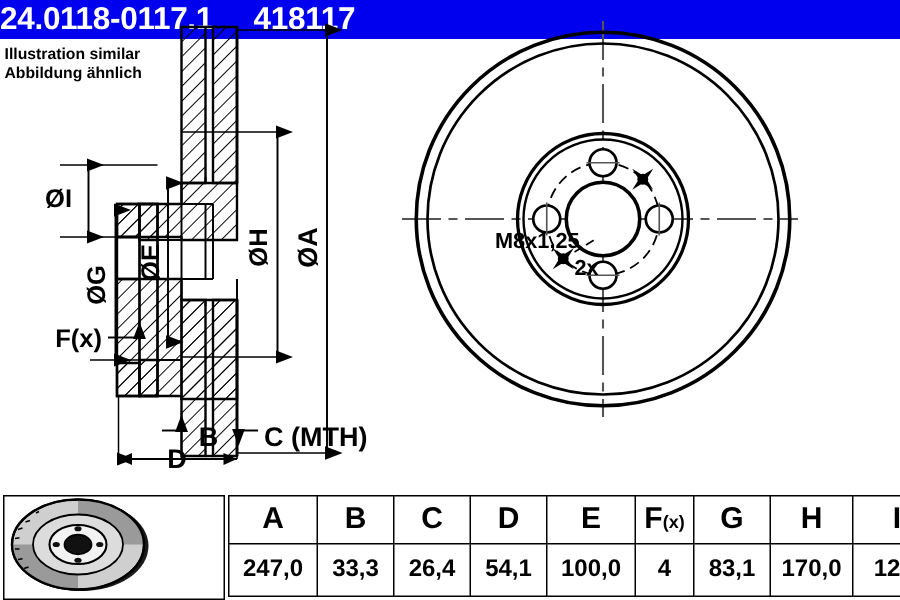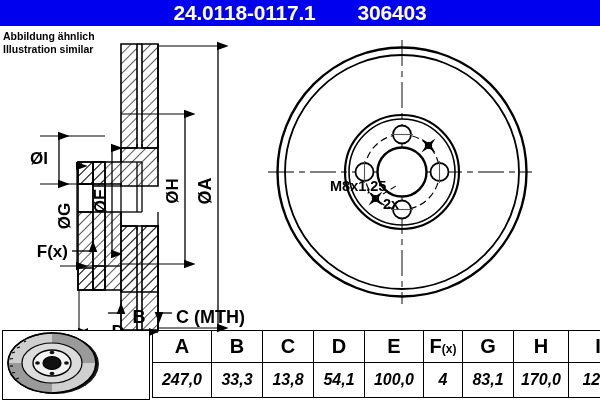--- a/index.html
+++ b/index.html
@@ -9,41 +9,41 @@
     font-family:"Liberation Sans", sans-serif;
     overflow:hidden;
     position:relative;
   }
   #root{position:relative;width:600px;height:400px;}
 
   
   .header{
     position:absolute;left:0;top:0;width:600px;height:26px;
     background:#0000ee;
-    display:flex;align-items:center;justify-content:center;
-    gap:42px;
+    display:flex;align-items:center;justify-content:flex-start;
+    gap:27px;
   }
   .header .ttl{
     color:#ffffff;
     font-size:21px;
     font-weight:bold;
     letter-spacing:-0.2px;
     line-height:22px;
     white-space:nowrap;
   }
 
   
   .note{
     position:absolute;left:3px;top:30px;
     font-size:10.5px;font-weight:bold;color:#000;
     line-height:12.5px;
   }
 
   
-  .draw{position:absolute;left:0;top:36px;width:600px;height:302px;}
+  .draw{position:absolute;left:0;top:10px;width:600px;height:302px;}
   .draw svg{display:block;}
 
   
   .bottom{
     position:absolute;left:0;top:328px;width:600px;height:72px;
   }
   .thumb{
     position:absolute;left:2px;top:2px;width:146px;height:68px;
     border:1.6px solid #000;
     background:#fff;
@@ -66,38 +66,37 @@
     color:#000;
     padding:0;
   }
   table.specs tr.hdr td{
     font-size:20px;
     height:30px;
   }
   table.specs tr.val td{
     font-size:16px;
     height:32px;
-    font-style:italic;
   }
   .fx-main{font-size:20px;}
   .fx-sub{font-size:12px;}
 </style>
 </head>
 <body>
 
 <div id="root">
 
   <div class="header" style="background: rgb(0, 0, 238);">
     <span class="ttl" style="color: rgb(255, 255, 255);">24.0118-0117.1</span>
-    <span class="ttl" style="color: rgb(255, 255, 255);">306403</span>
+    <span class="ttl" style="color: rgb(255, 255, 255);">418117</span>
   </div>
 
   <div class="note">
+    <div>Illustration similar</div>
     <div>Abbildung ähnlich</div>
-    <div>Illustration similar</div>
   </div>
 
   <div class="draw">
     <svg width="600" height="302" viewBox="0 0 600 302" xmlns="http://www.w3.org/2000/svg">
       <defs>
         <pattern id="hatchA" width="7" height="7" patternTransform="rotate(45)" patternUnits="userSpaceOnUse">
           <line x1="0" y1="0" x2="0" y2="7" stroke="#000" stroke-width="1.3"></line>
         </pattern>
         <marker id="arrU" markerWidth="8" markerHeight="9" refX="4" refY="8" orient="auto">
           <path d="M4,0 L7.4,9 L0.6,9 Z" fill="#000"></path>
@@ -346,21 +345,21 @@
         <td style="width: 50px;"><span>D</span></td>
         <td style="width: 58px;"><span>E</span></td>
         <td style="width: 38px;"><span class="fx-main">F</span><span class="fx-sub">(x)</span></td>
         <td style="width: 50px;"><span>G</span></td>
         <td style="width: 54px;"><span>H</span></td>
         <td style="width: 58px;"><span>I</span></td>
       </tr>
       <tr class="val">
         <td>247,0</td>
         <td>33,3</td>
-        <td>13,8</td>
+        <td>26,4</td>
         <td>54,1</td>
         <td>100,0</td>
         <td>4</td>
         <td>83,1</td>
         <td>170,0</td>
         <td>12,7</td>
       </tr>
     </tbody>
       </table>
   </div>

